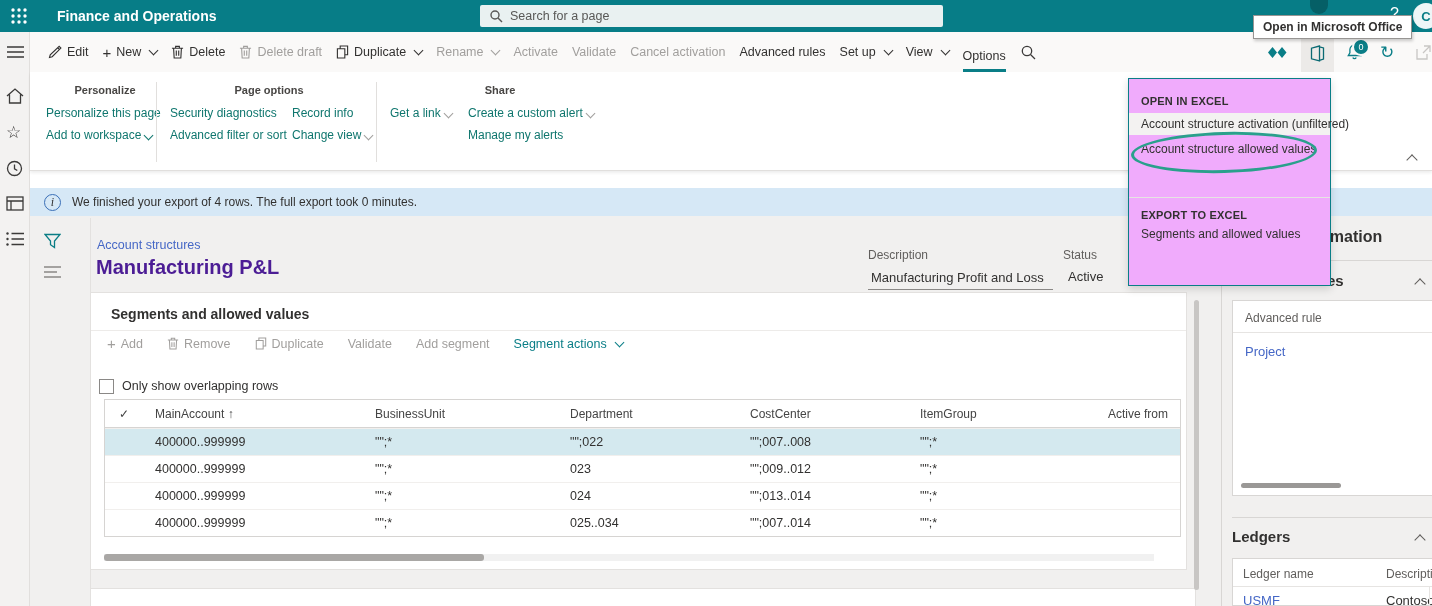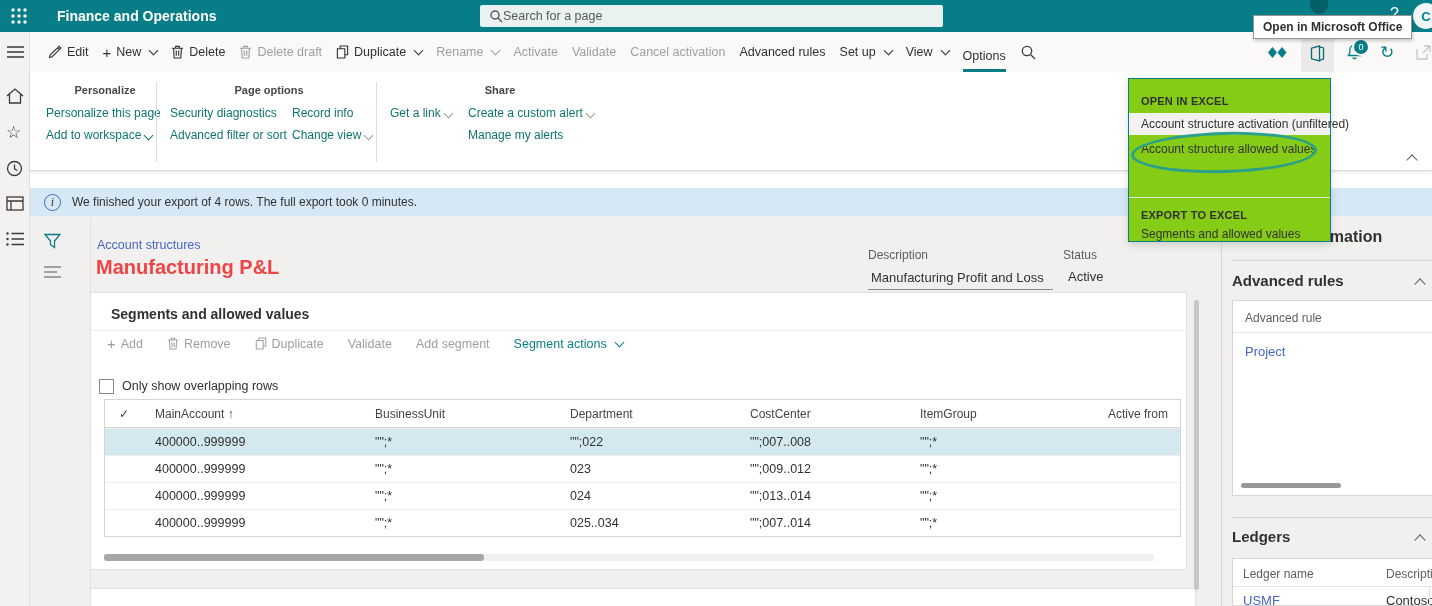--- a/index.html
+++ b/index.html
@@ -4,21 +4,21 @@
 <style>
   html,body{margin:0;padding:0}
   #screen{position:relative;width:1432px;height:606px;background:#fff;overflow:hidden;
     font-family:"Liberation Sans",sans-serif;color:#323130;font-size:13px}
   .abs{position:absolute}
   svg{display:block}
   
   .topbar{position:absolute;left:0;top:0;width:1432px;height:32px;background:#077d87;color:#fff}
   .app-title{position:absolute;left:57px;top:8px;font-size:14px;font-weight:700;color:#fff;white-space:nowrap}
   .topsearch{position:absolute;left:480px;top:5px;width:463px;height:22px;background:#e9f1f1;border-radius:2px;
-    display:flex;align-items:center;padding-left:9px;box-sizing:border-box;color:#565violet}
+    display:flex;align-items:center;gap:7px;padding-left:9px;box-sizing:border-box;color:#565violet}
   .topsearch span{color:#585856;font-size:12.5px}
   .help{position:absolute;left:1390px;top:5px;font-size:16px;color:#fff}
   .avatar{position:absolute;left:1413px;top:3px;width:26px;height:26px;border-radius:50%;background:#eef6f7;
     color:#0a7e87;font-weight:700;font-size:13px;display:flex;align-items:center;justify-content:center}
   .office-dot{position:absolute;left:1310px;top:0px;width:18px;height:14px;border-radius:0 0 9px 9px;background:#055f66}
   
   .leftrail{position:absolute;left:0;top:32px;width:30px;height:574px;background:#f3f2f1;border-right:1px solid #e1dfdd;box-sizing:border-box}
   .rail-ic{position:absolute;left:6px;color:#3b3a39}
   
   .actionbar{position:absolute;left:30px;top:32px;width:1402px;height:40px;background:#faf9f8}
@@ -42,21 +42,21 @@
   .rg-item{position:absolute;font-size:12px;color:#0f766e;white-space:nowrap}
   .rg-div{position:absolute;top:10px;height:80px;width:1px;background:#e1dfdd}
   
   .notif{position:absolute;left:30px;top:188px;width:1402px;height:28px;background:#d6e8f6;display:flex;align-items:center;gap:11px;padding-left:14px;box-sizing:border-box}
   .info-ic{width:15px;height:15px;border-radius:50%;border:1.4px solid #3a6fb7;color:#3a6fb7;font-size:10px;font-family:"Liberation Serif",serif;
     font-style:italic;display:flex;align-items:center;justify-content:center;flex:0 0 auto}
   .notif span{font-size:12px;color:#323130}
   
   .content-bg{position:absolute;left:30px;top:216px;width:1402px;height:390px;background:#f1f0ef}
   .crumb{position:absolute;left:97px;top:238px;font-size:12.5px;color:#4567c6}
-  .pg-title{position:absolute;left:96px;top:256px;font-size:20px;font-weight:700;color:#ef4444}
+  .pg-title{position:absolute;left:96px;top:256px;font-size:20px;font-weight:700;color:#4c1d95}
   .fld-label{position:absolute;font-size:12px;color:#605e5c}
   .fld-val{position:absolute;font-size:13px;color:#323130}
   .fld-line{position:absolute;height:1px;background:#8a8886}
   .card{position:absolute;background:#fff;border:1px solid #e3e1df;box-sizing:border-box}
   .card-title{position:absolute;left:20px;top:13px;font-size:14px;font-weight:700;color:#323130}
   .tb{position:absolute;left:16px;top:42px;display:flex;align-items:center;gap:24px;font-size:12.5px;white-space:nowrap}
   .tbi{display:flex;align-items:center;gap:5px}
   .accent{color:#0a7e87}
   .cbx{position:absolute;left:8px;top:86px;width:15px;height:15px;background:#fff;border:1px solid #8a8886;box-sizing:border-box}
   .cbx-lab{position:absolute;left:31px;top:86px;font-size:12.5px}
@@ -76,21 +76,21 @@
   .hthumb{position:absolute;height:7px;background:#a9a7a5;border-radius:3px}
   .vthumb{position:absolute;width:5px;background:#c8c6c4;border-radius:3px}
   
   .rpanel{position:absolute;left:1221px;top:216px;width:211px;height:390px;background:#f1f0ef;border-left:1px solid #d8d6d4;box-sizing:border-box}
   .rp-h1{position:absolute;font-size:16px;font-weight:700;color:#323130}
   .rp-h2{position:absolute;font-size:15px;font-weight:700;color:#323130}
   .rp-div{position:absolute;height:1px;background:#d8d6d4}
   .rp-box{position:absolute;background:#fff;border:1px solid #d8d6d4;box-sizing:border-box}
   .link{color:#4567c6}
   
-  .menu{position:absolute;left:1128px;top:78px;width:203px;height:164px;background:#84cc16;border:1px solid #0a7e87;
+  .menu{position:absolute;left:1128px;top:78px;width:203px;height:208px;background:#f0abfc;border:1px solid #0a7e87;
     box-shadow:0 3px 8px rgba(0,0,0,.15);z-index:40;box-sizing:border-box}
   .m-head{position:absolute;left:12px;font-size:11px;font-weight:700;color:#323130;letter-spacing:.2px}
   .m-item{position:absolute;left:0;width:100%;height:22px;display:flex;align-items:center;padding-left:12px;box-sizing:border-box;
     font-size:12px;color:#323130;white-space:nowrap}
   .m-item.hov{background:#f3f2f1}
   .m-div{position:absolute;left:0;width:100%;height:1px;background:#e6e4e2}
   .ellipse{position:absolute;left:1131px;top:132px;width:180px;height:35px;border:3px solid #2aa08c;border-radius:50%;
     transform:rotate(-1.5deg);z-index:50}
   .tooltip{position:absolute;left:1253px;top:15px;background:#fff;border:1px solid #979593;padding:4px 9px;font-size:12px;
     font-weight:700;color:#323130;z-index:60;white-space:nowrap;box-shadow:1px 2px 3px rgba(0,0,0,.2)}

